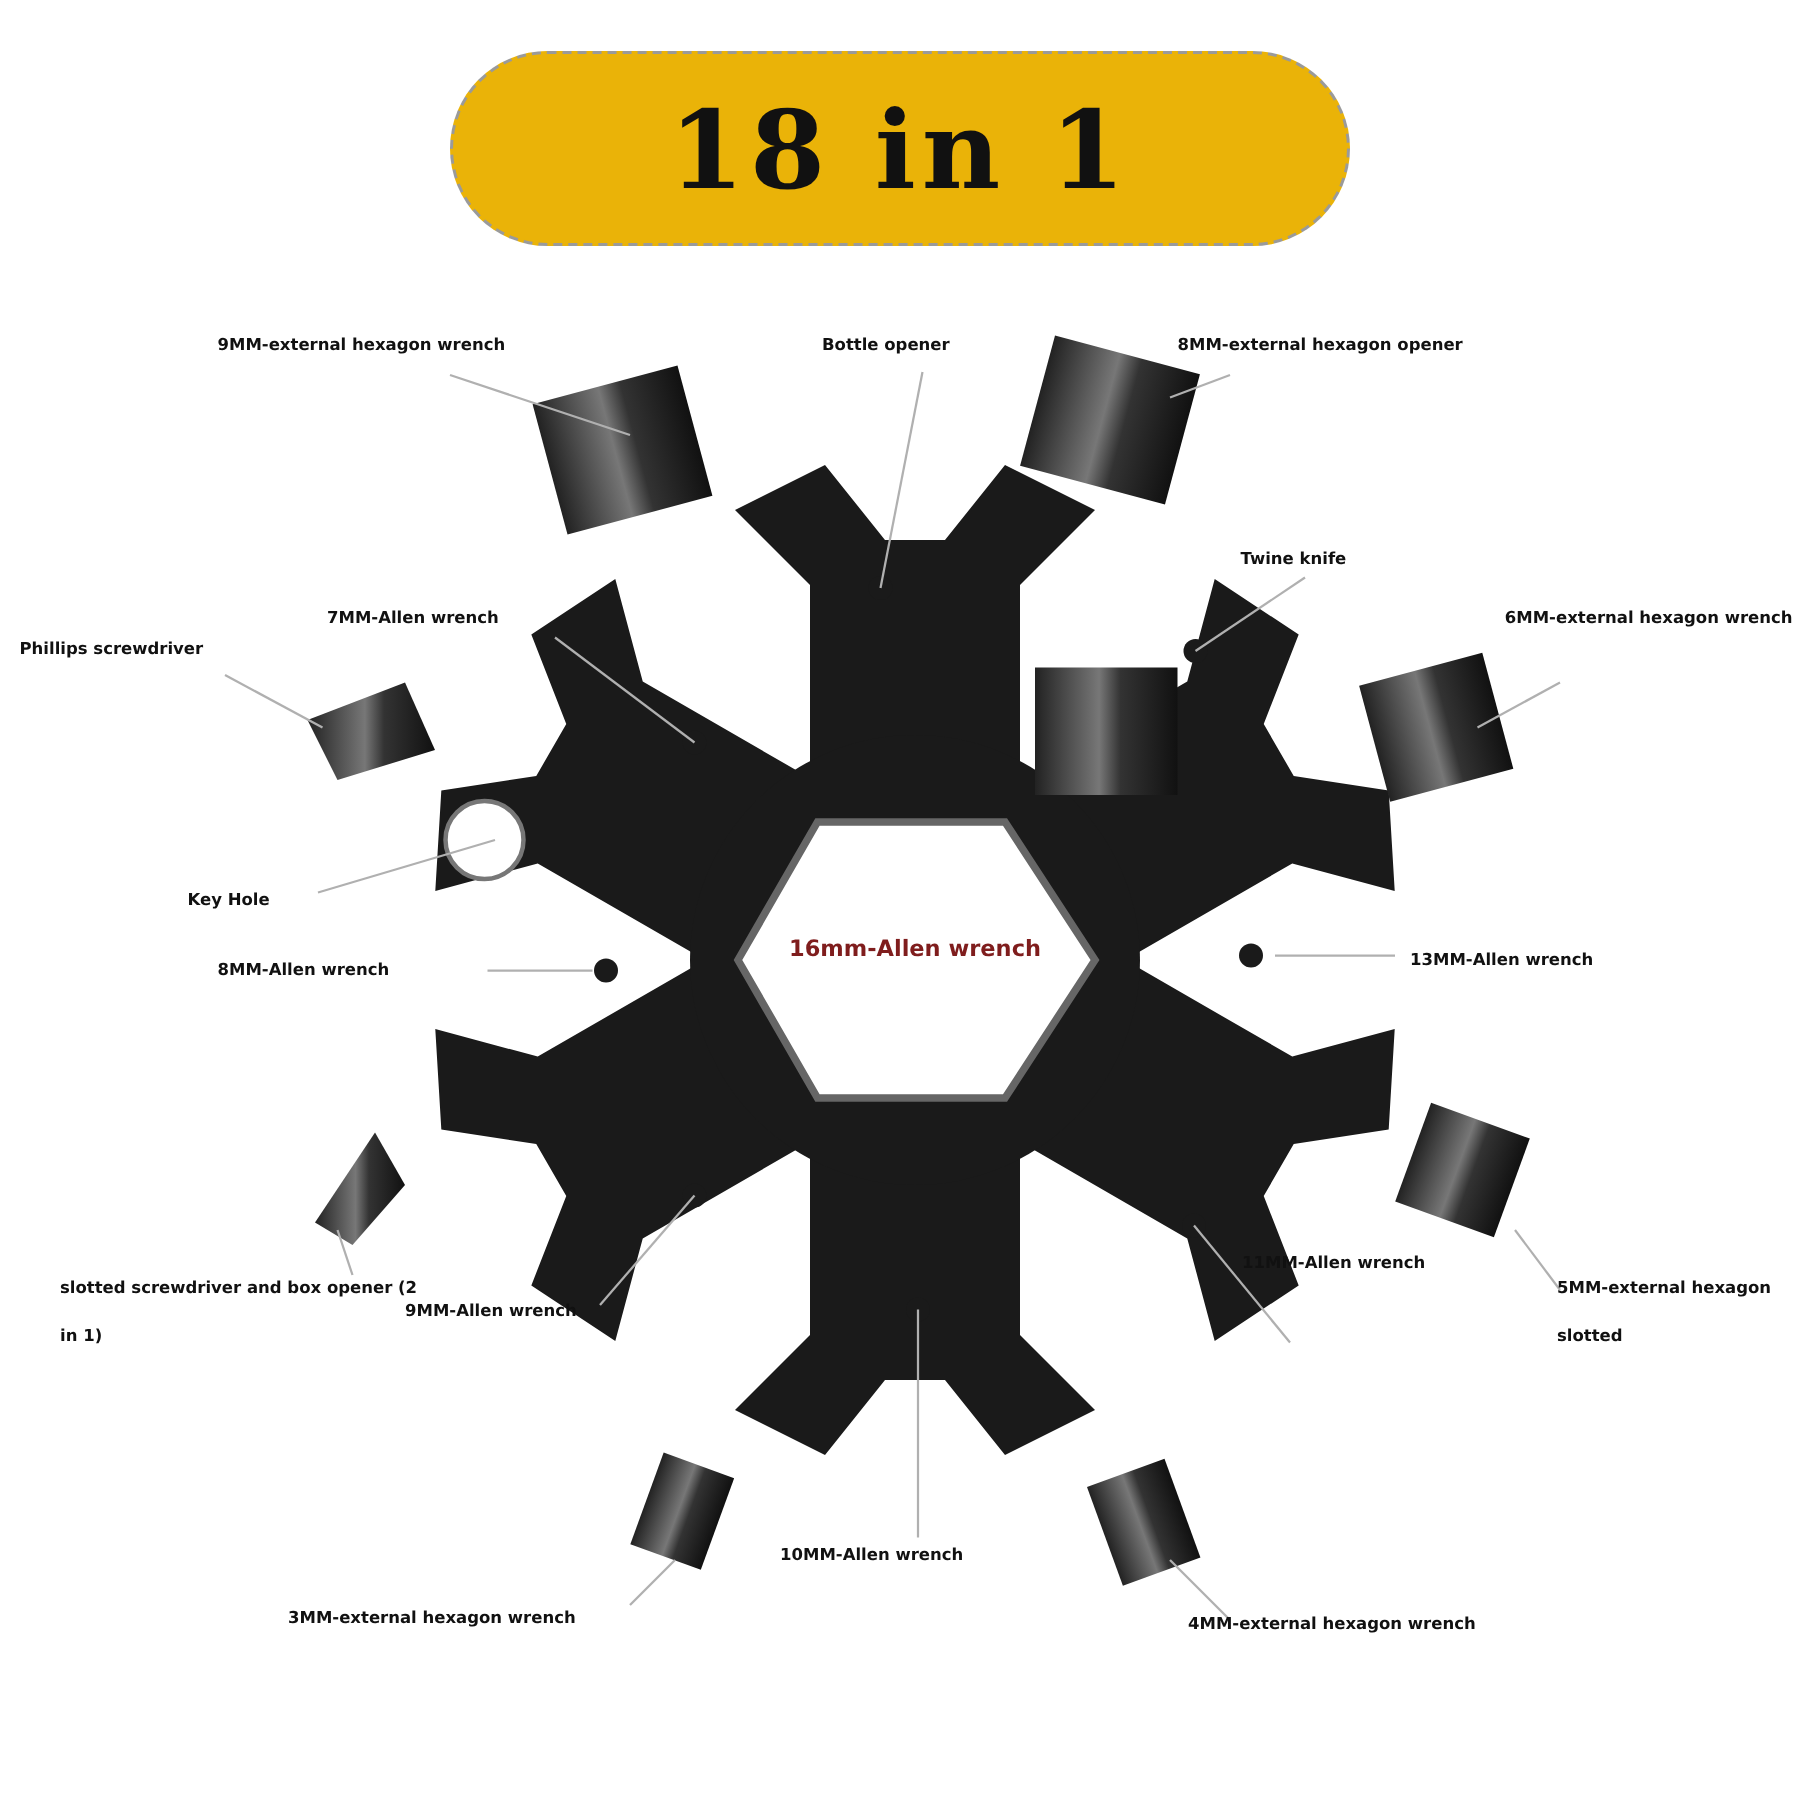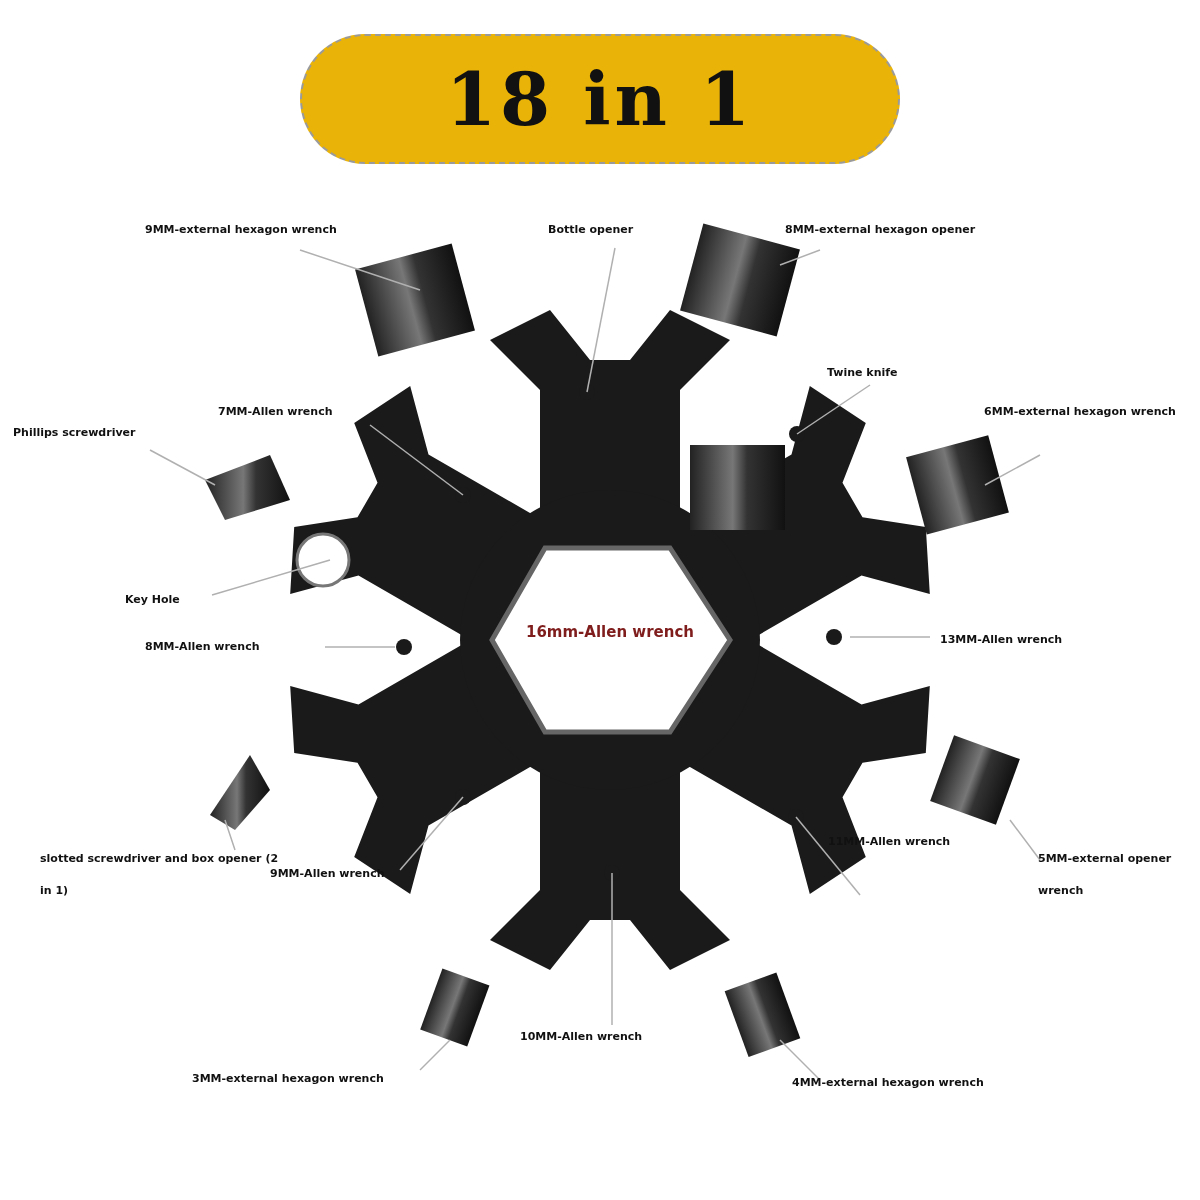--- a/index.html
+++ b/index.html
@@ -93,25 +93,25 @@
     <line x1="780" y1="1040" x2="820" y2="1080"></line>
   </g>
 </svg>
 
 <div class="center-label">16mm-Allen wrench</div>
 
 <div class="label" style="left:145px;top:214px">9MM-external hexagon wrench</div>
 <div class="label" style="left:548px;top:214px">Bottle opener</div>
 <div class="label" style="left:785px;top:214px">8MM-external hexagon opener</div>
 <div class="label" style="left:827px;top:357px">Twine knife</div>
-<div class="label ml" style="left:965px;top:396px;width:230px;text-align:center">6MM-external hexagon wrench</div>
+<div class="label ml" style="left:965px;top:396px;width:230px;text-align:right">6MM-external hexagon wrench</div>
 <div class="label" style="left:13px;top:417px">Phillips screwdriver</div>
 <div class="label" style="left:218px;top:396px">7MM-Allen wrench</div>
 <div class="label" style="left:125px;top:584px">Key Hole</div>
 <div class="label" style="left:145px;top:631px">8MM-Allen wrench</div>
 <div class="label" style="left:940px;top:624px">13MM-Allen wrench</div>
 <div class="label ml" style="left:40px;top:843px;width:240px">slotted screwdriver and box opener (2 in 1)</div>
 <div class="label" style="left:270px;top:858px">9MM-Allen wrench</div>
-<div class="label ml" style="left:1038px;top:843px;width:160px">5MM-external opener wrench</div>
+<div class="label ml" style="left:1038px;top:843px;width:160px">5MM-external hexagon slotted</div>
 <div class="label" style="left:828px;top:826px">11MM-Allen wrench</div>
 <div class="label" style="left:520px;top:1021px">10MM-Allen wrench</div>
 <div class="label" style="left:192px;top:1063px">3MM-external hexagon wrench</div>
 <div class="label" style="left:792px;top:1067px">4MM-external hexagon wrench</div>
 
 </body></html>

